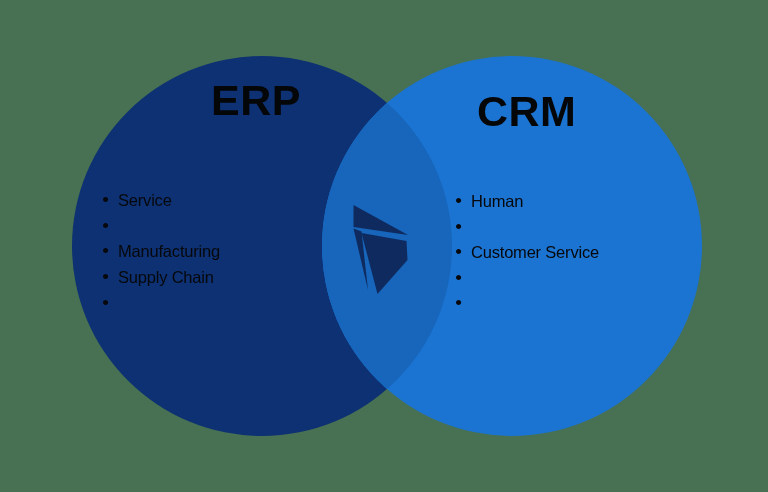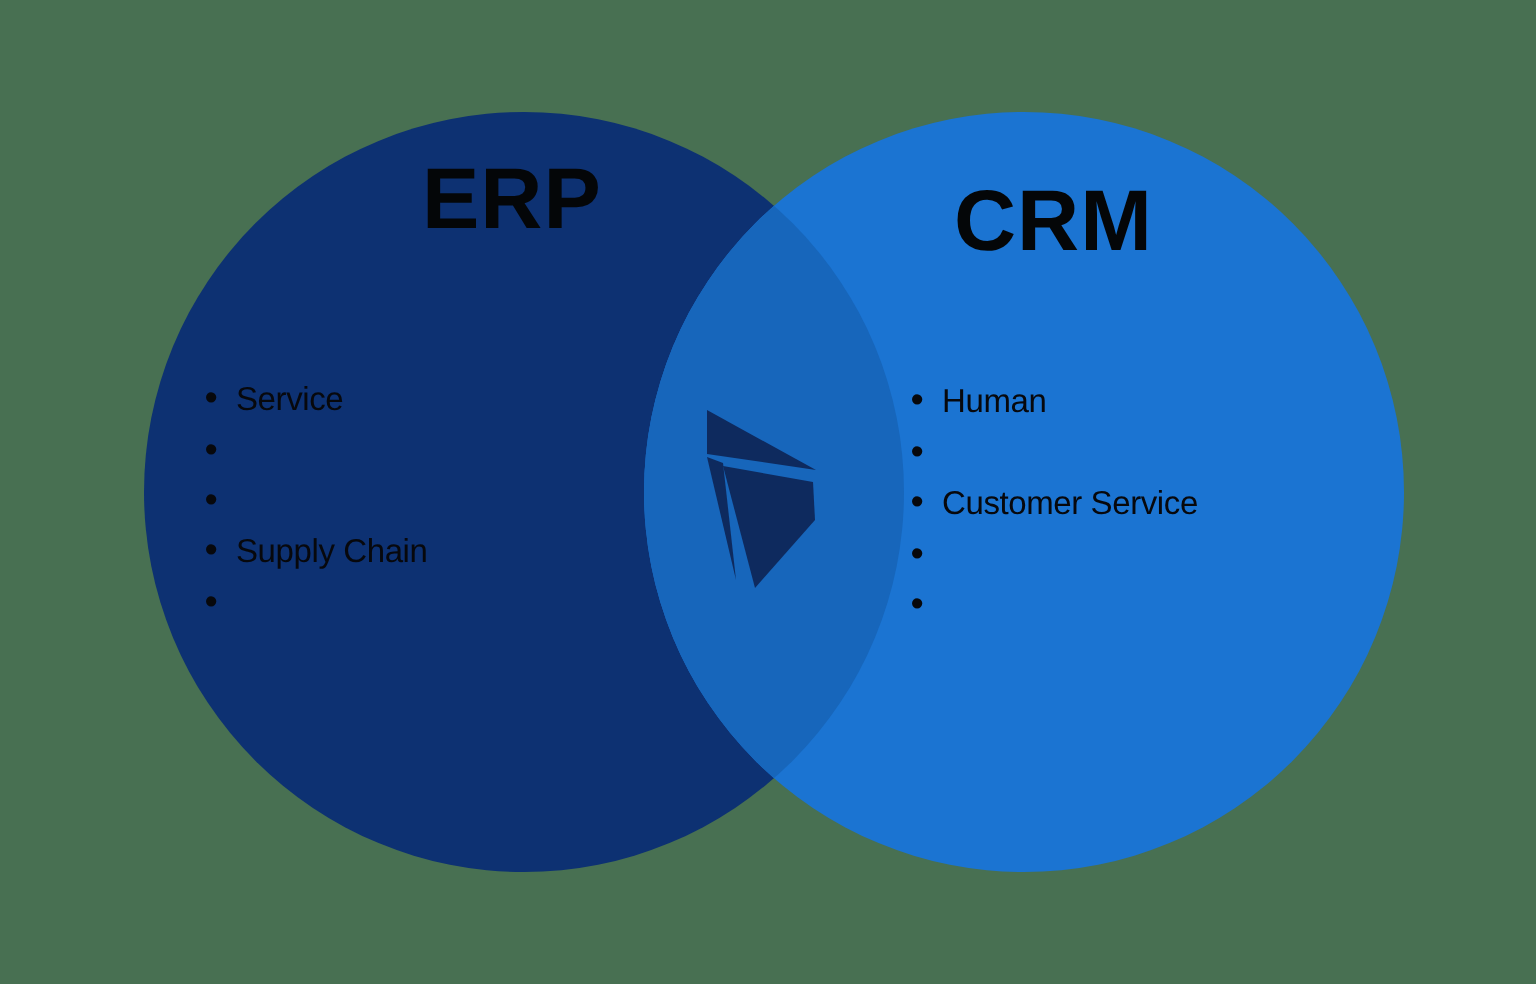--- a/index.html
+++ b/index.html
@@ -89,20 +89,21 @@
   <ul class="feature-list list-erp">
     <li>
       <span class="bullet">•</span>
       <span>Service</span>
     </li>
     <li>
       <span class="bullet">•</span>
     </li>
     <li>
       <span class="bullet">•</span>
+      <span>Manufacturing</span>
     </li>
     <li>
       <span class="bullet">•</span>
       <span>Supply Chain</span>
     </li>
     <li>
       <span class="bullet">•</span>
     </li>
   </ul>
 

